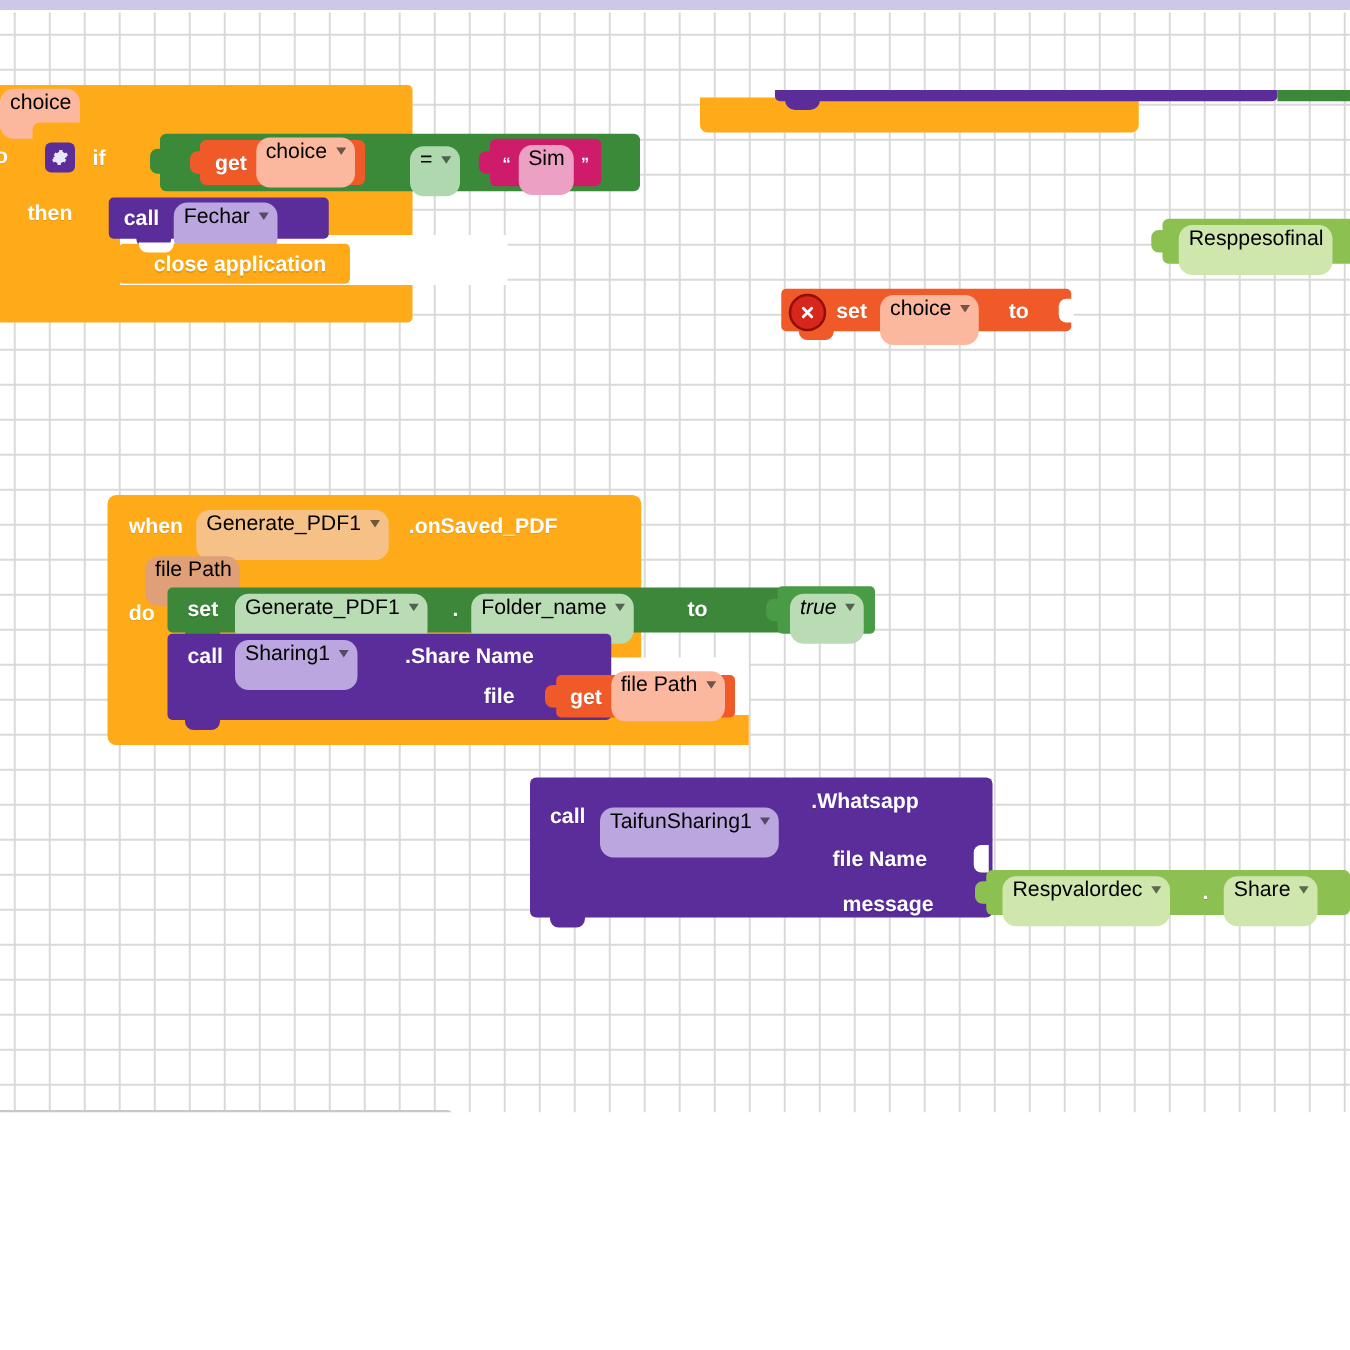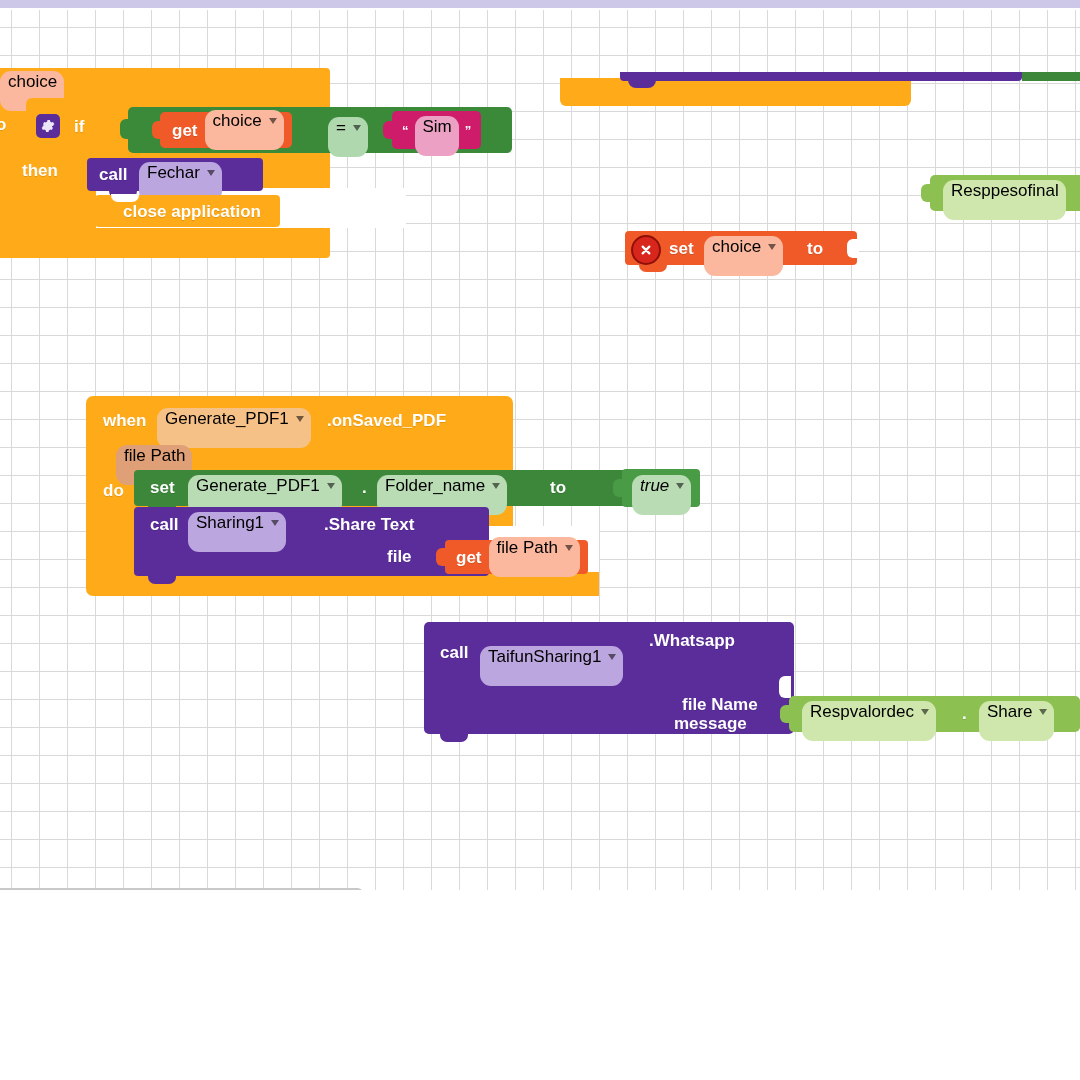--- a/index.html
+++ b/index.html
@@ -141,21 +141,21 @@
   #sharing-file-lbl{position:absolute;left:253px;top:41px;}
   #getfilepath{position:absolute;left:311px;top:33px;height:34px;background:#F05A28;border-radius:4px;display:flex;align-items:center;padding:0 8px 0 11px;gap:7px;}
   #getfilepath-plug{position:absolute;left:-9px;top:8px;width:11px;height:18px;background:#F05A28;border-radius:6px 0 0 6px;}
 
   
   #taifun{left:424px;top:612px;width:370px;height:112px;background:#5B2D9B;border-radius:5px;}
   #taifun-notch{position:absolute;left:16px;top:110px;width:28px;height:10px;background:#5B2D9B;border-radius:0 0 7px 7px;}
   #taifun-call{position:absolute;left:16px;top:22px;}
   #taifun-comp{position:absolute;left:56px;top:24px;}
   #taifun-method{position:absolute;left:225px;top:10px;}
-  #taifun-filename{position:absolute;left:242px;top:74px;margin-left:16px;}
+  #taifun-filename{position:absolute;left:242px;top:57px;}
   #taifun-fn-socket{position:absolute;left:355px;top:54px;width:12px;height:22px;background:#ffffff;border-radius:6px 0 0 6px;}
   #taifun-message{position:absolute;left:250px;top:93px;}
   #respvalor{left:789px;top:686px;width:291px;height:36px;background:#8CC152;border-radius:5px;}
   #respvalor-plug{position:absolute;left:-9px;top:9px;width:11px;height:18px;background:#8CC152;border-radius:6px 0 0 6px;}
 
   
   #hscroll{
     position:absolute;left:0;top:878px;width:363px;height:11px;
     background:#c8c8c8;border-radius:0 6px 6px 0;
   }
@@ -295,21 +295,21 @@
     </div>
   </div>
 
   <div class="blk" id="sharing">
     <div id="sharing-notch"></div>
     <span class="lbl" style="position:absolute;left:16px;top:9px;">call</span>
     <span class="field f-comp" style="position:absolute;left:54px;top:5px;">
       <span class="lbl dark">Sharing1</span>
       <i class="caret"></i>
     </span>
-    <span class="lbl" style="position:absolute;left:190px;top:9px;">.Share Text</span>
+    <span class="lbl" style="position:absolute;left:190px;top:9px;">.Share Name</span>
     <span class="lbl" id="sharing-file-lbl">file</span>
     <div id="getfilepath">
       <div id="getfilepath-plug"></div>
       <span class="lbl">get</span>
       <span class="field f-var">
         <span class="lbl dark">file Path</span>
         <i class="caret"></i>
       </span>
     </div>
   </div>

